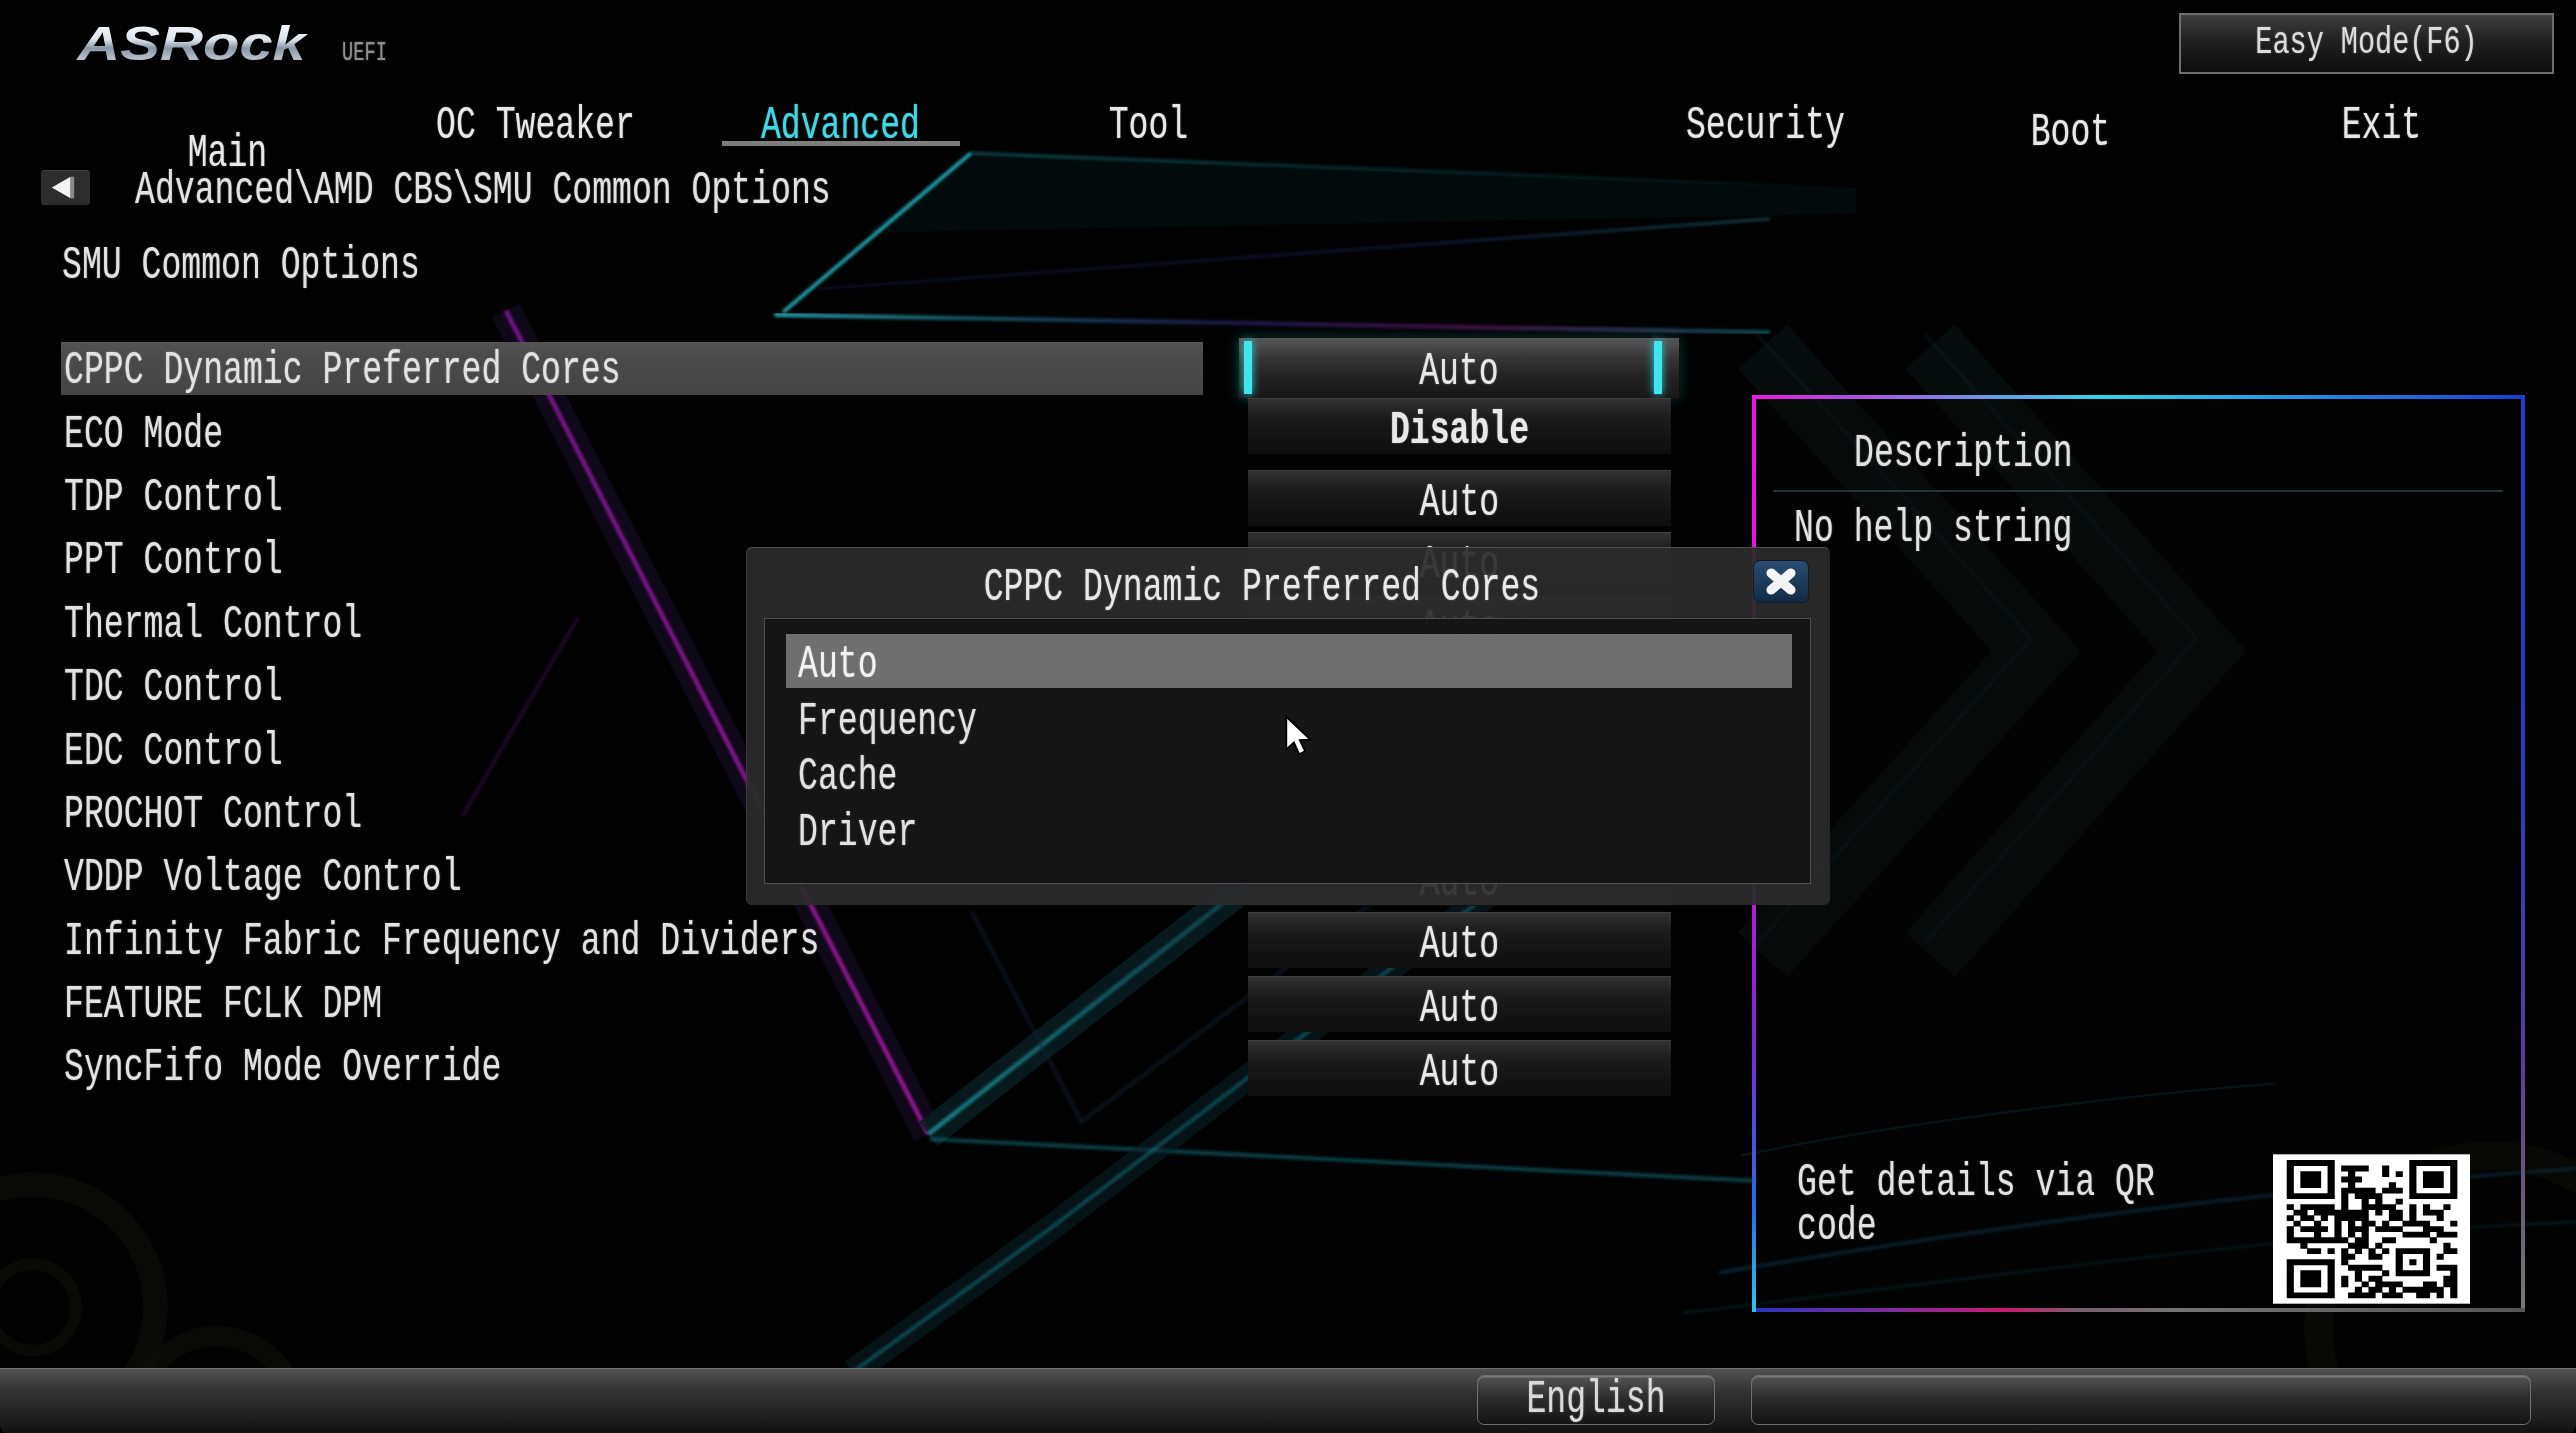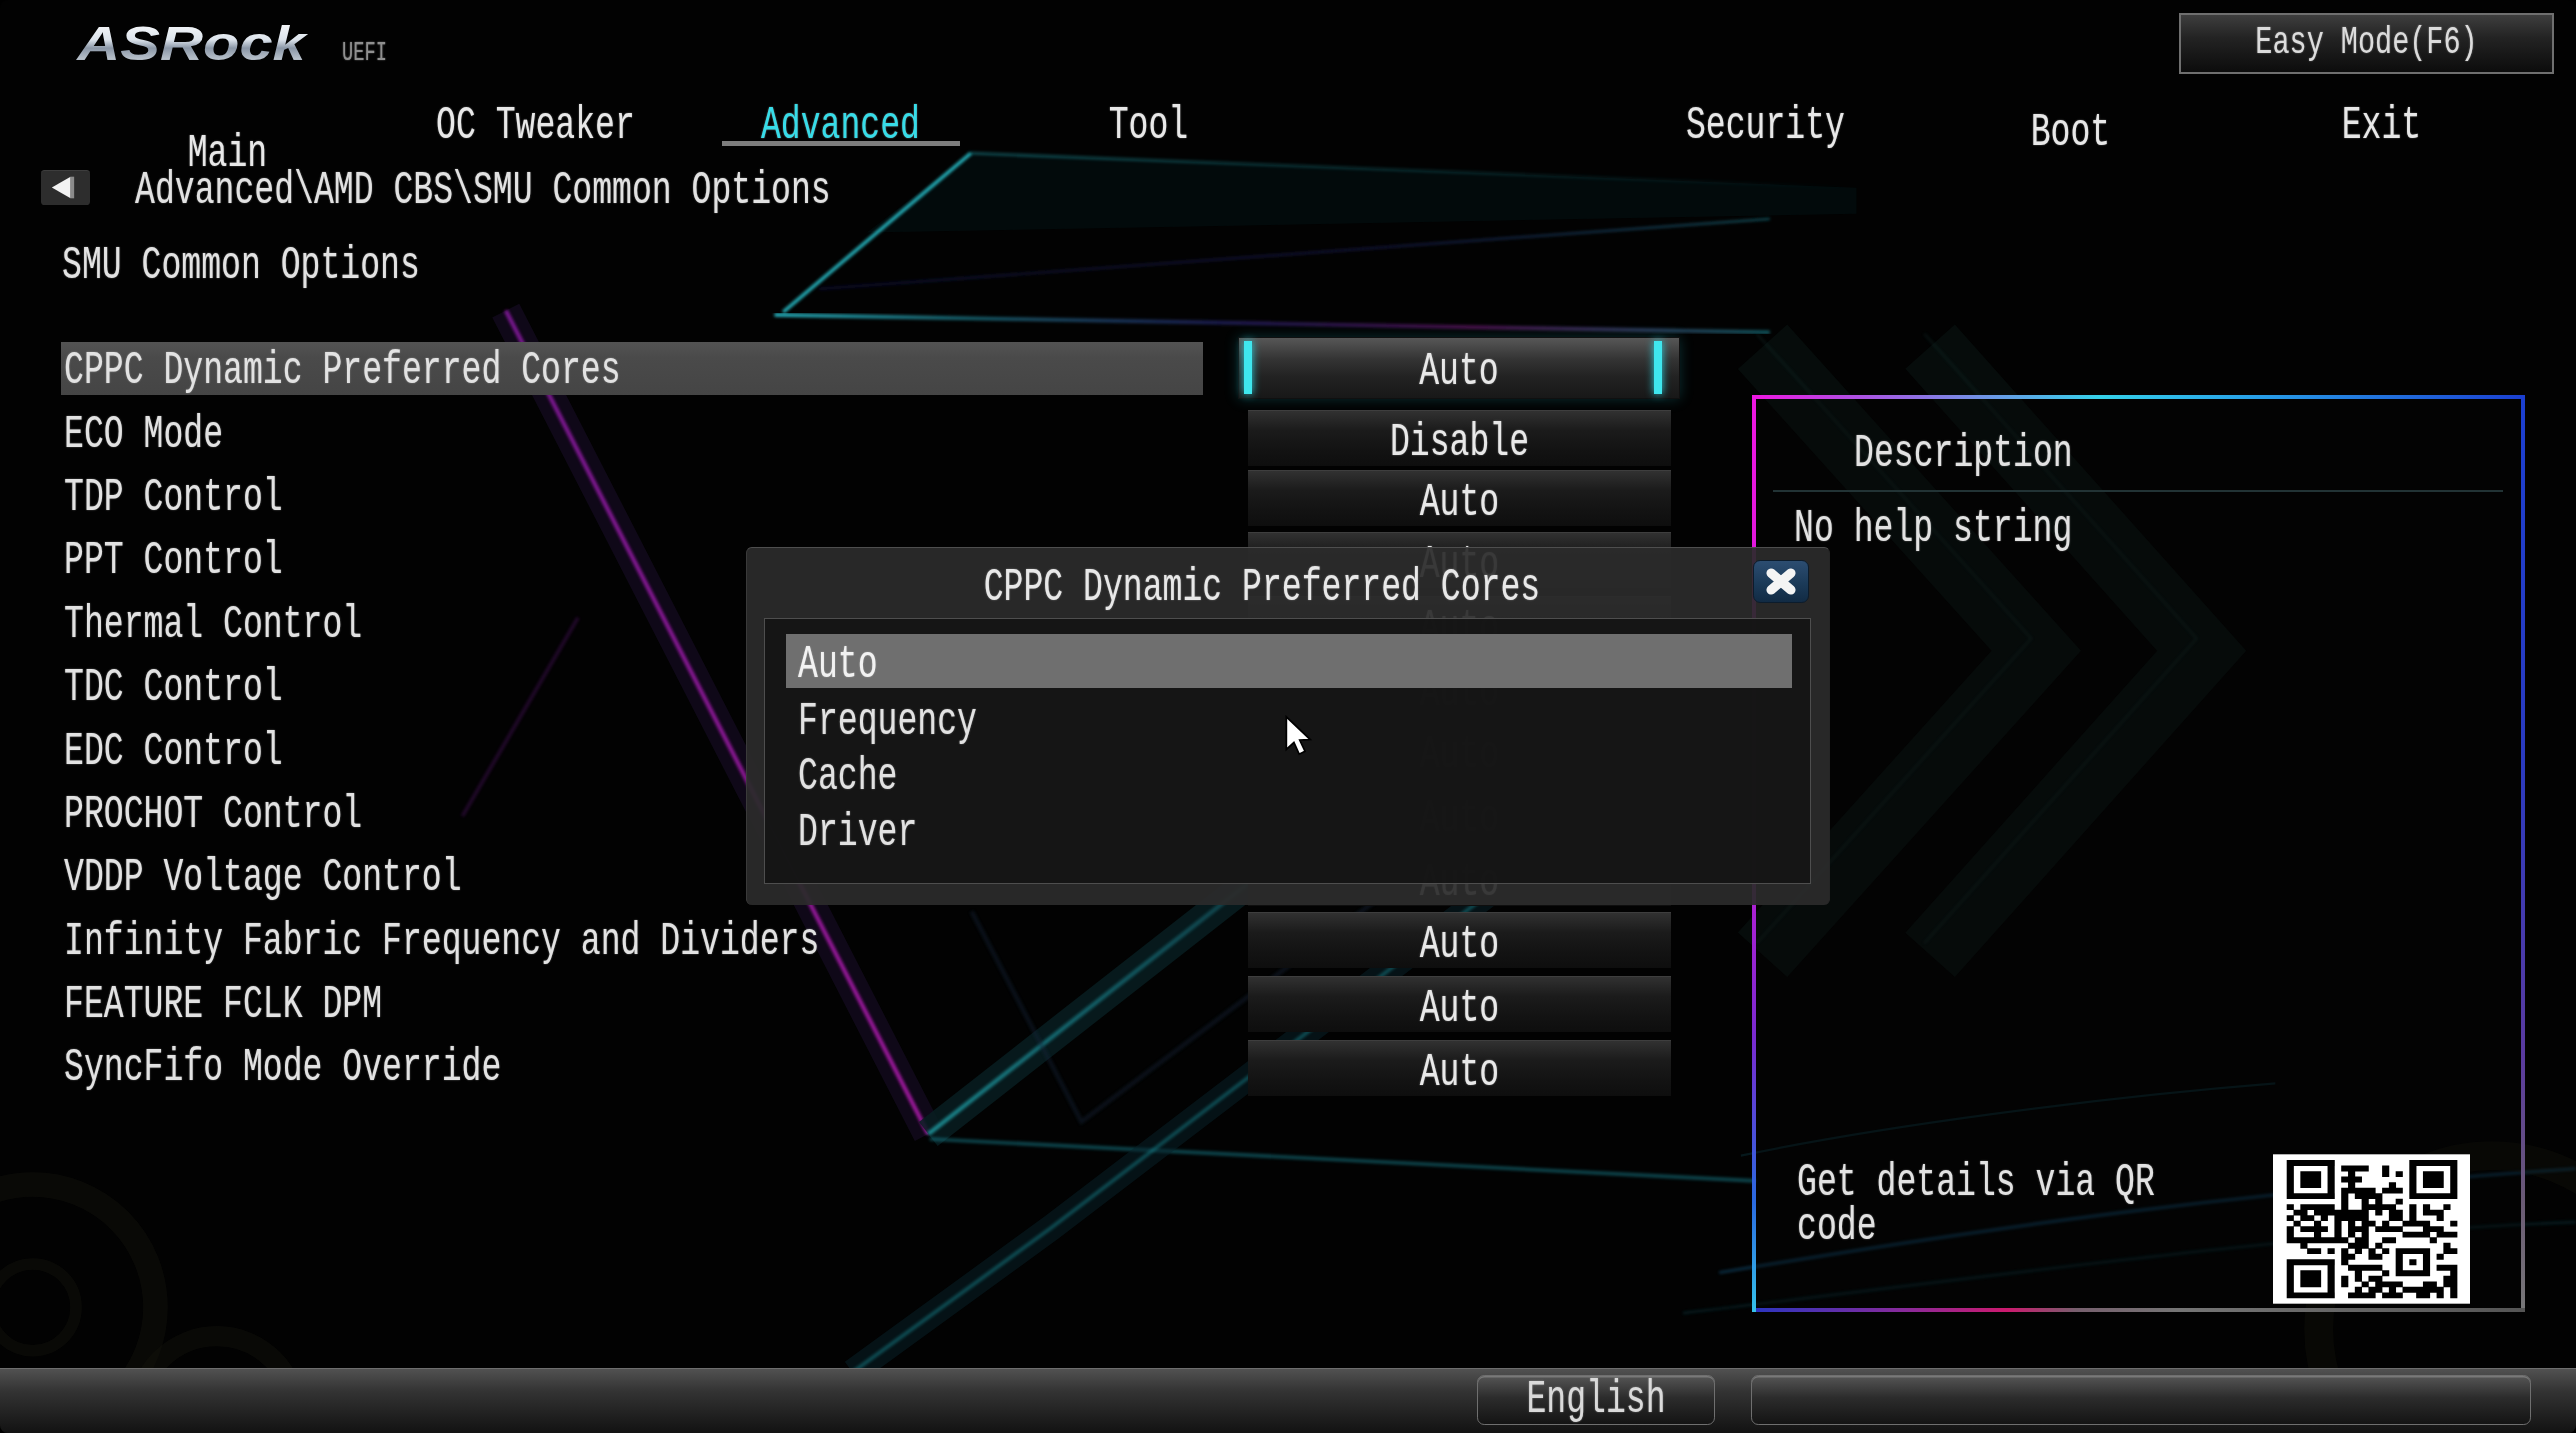--- a/index.html
+++ b/index.html
@@ -160,21 +160,21 @@
        background:linear-gradient(180deg,#575757 0,#343434 35%,#222222 65%,#181818 100%);
        box-shadow:0 0 13px rgba(45,210,225,.22);border:0.7px solid #101010;box-sizing:border-box;"></div>
   <div style="position:absolute;left:1244px;top:341px;width:8px;height:53px;background:#3fe6ee;
        box-shadow:0 0 8.7px #2cd5e2;"></div>
   <div style="position:absolute;left:1654px;top:341px;width:8px;height:53px;background:#3fe6ee;
        box-shadow:0 0 8.7px #2cd5e2;"></div>
   <div class="tc" style="left:1238px;top:346px;width:442px;">
       <span>Auto</span>
     </div>
 
-  <div class="vbtn" style="top:410px;">
+  <div class="vbtn" style="top:398px;font-weight:bold;">
       <div class="tc">
         <span>Disable</span>
       </div>
     </div>
   <div class="vbtn" style="top:470px;">
       <div class="tc">
         <span>Auto</span>
       </div>
     </div>
   <div class="vbtn" style="top:532px;">

